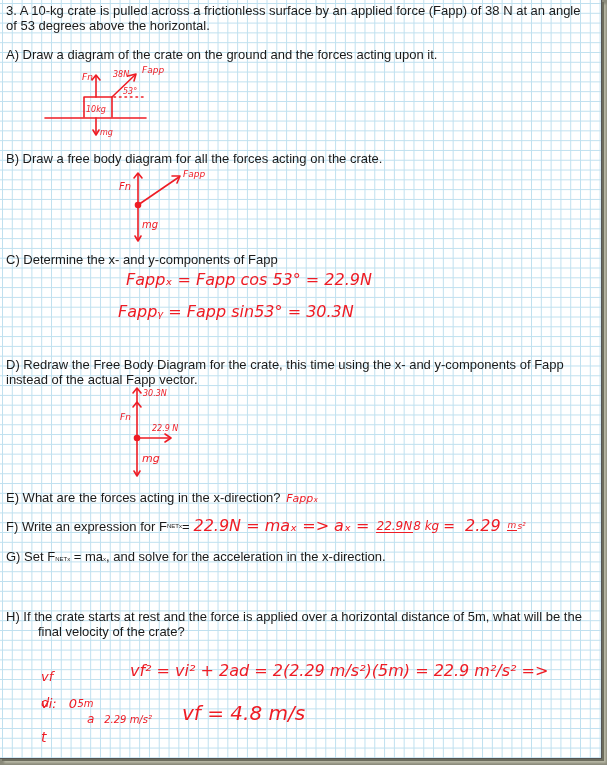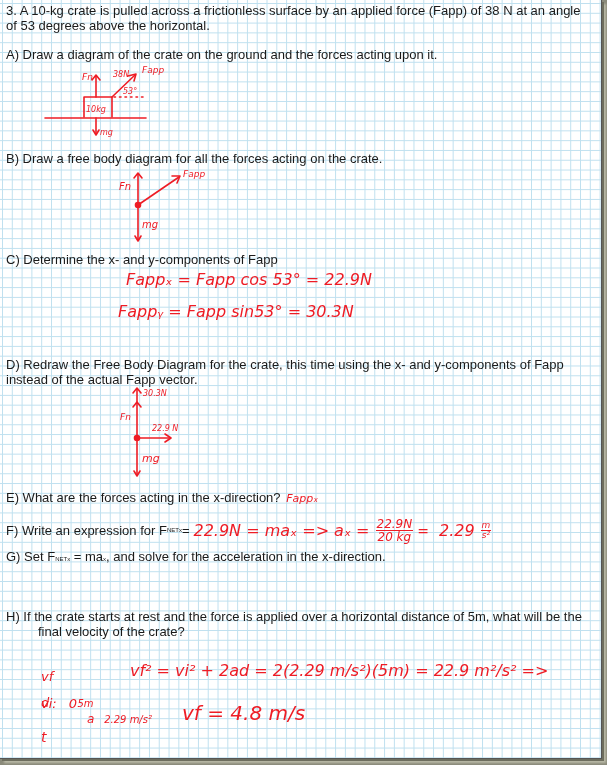--- a/index.html
+++ b/index.html
@@ -34,21 +34,21 @@
       color: #ee1c25;
       font-family: "DejaVu Sans", sans-serif;
       font-style: italic;
       white-space: nowrap;
       line-height: 1;
     }
     svg.draw { position: absolute; overflow: visible; }
     svg.draw * { stroke: #ee1c25; fill: none; stroke-width: 1.6; stroke-linecap: round; stroke-linejoin: round; }
     svg.draw text { fill: #ee1c25; stroke: none; font-family: "DejaVu Sans", sans-serif; font-style: italic; }
     svg.draw .dot { fill: #ee1c25; }
-    .frac { display: inline-flex; flex-direction: column; align-items: center; vertical-align: middle; line-height: 1; }
+    .frac { display: inline-flex; flex-direction: row; align-items: center; vertical-align: middle; line-height: 1; }
     .frac .num { border-bottom: 1.5px solid #ee1c25; padding: 0 1px; }
   </style>
 </head>
 <body>
 
 <div class="page">
 
   <p class="q" style="top:3px;">3.  A 10-kg crate is pulled across a frictionless surface by an applied force (Fapp) of 38 N at an angle</p>
   <p class="q" style="top:18px;">of 53 degrees above the horizontal.</p>
 
@@ -117,21 +117,21 @@
     <span class="hw" style="position:relative;font-size:11px;left:2px;">Fappₓ</span>
   </p>
 
   <div class="q" style="top:518px;display:flex;align-items:center;white-space:nowrap;">
     <span>F)  Write an expression for F</span>
       <span class="sub">NETx</span>
       <span> =</span>
     <span class="hw" style="position:relative;font-size:16px;margin-left:4px;">22.9N = maₓ =&gt; aₓ =</span>
     <span class="hw frac" style="position:relative;font-size:12px;margin-left:6px;">
       <span class="num">22.9N</span>
-      <span>20 kg</span>
+      <span>8 kg</span>
     </span>
     <span class="hw" style="position:relative;font-size:14px;margin-left:4px;">=</span>
     <span class="hw" style="position:relative;font-size:16px;margin-left:10px;">2.29</span>
     <span class="hw frac" style="position:relative;font-size:9px;margin-left:6px;">
       <span class="num">m</span>
       <span>s²</span>
     </span>
   </div>
 
   <p class="q" style="top:549px;white-space:nowrap;">

